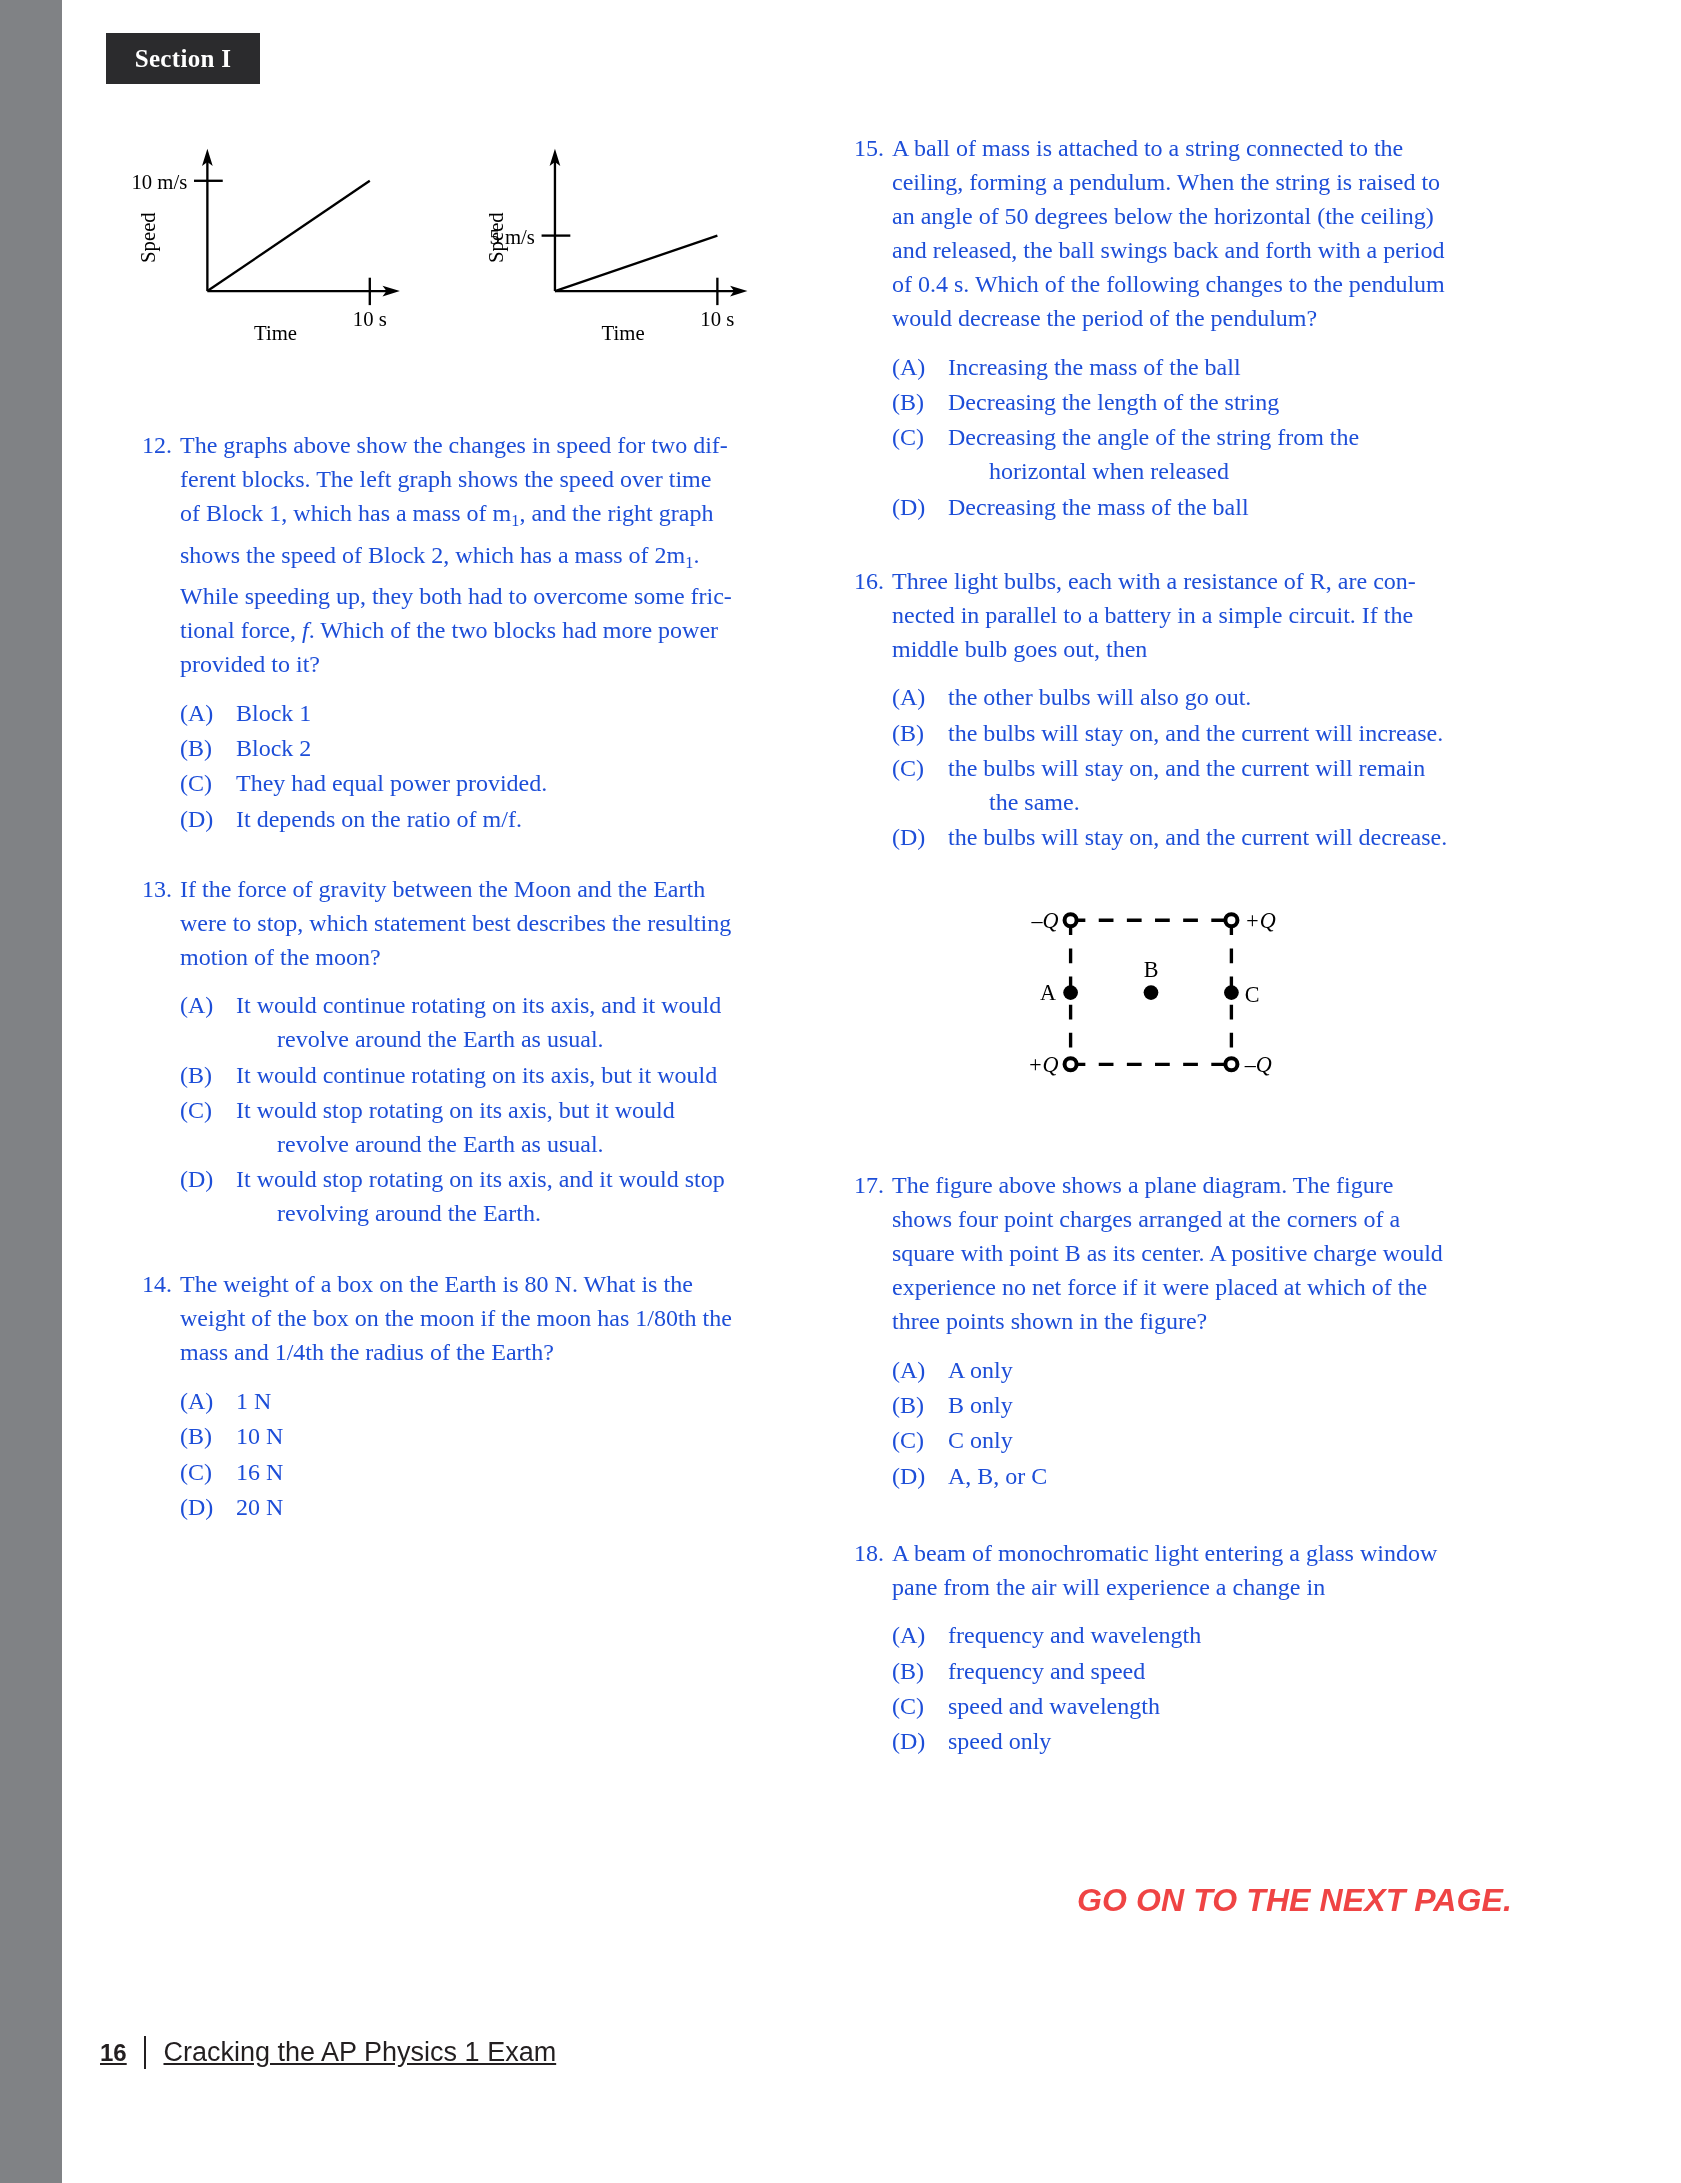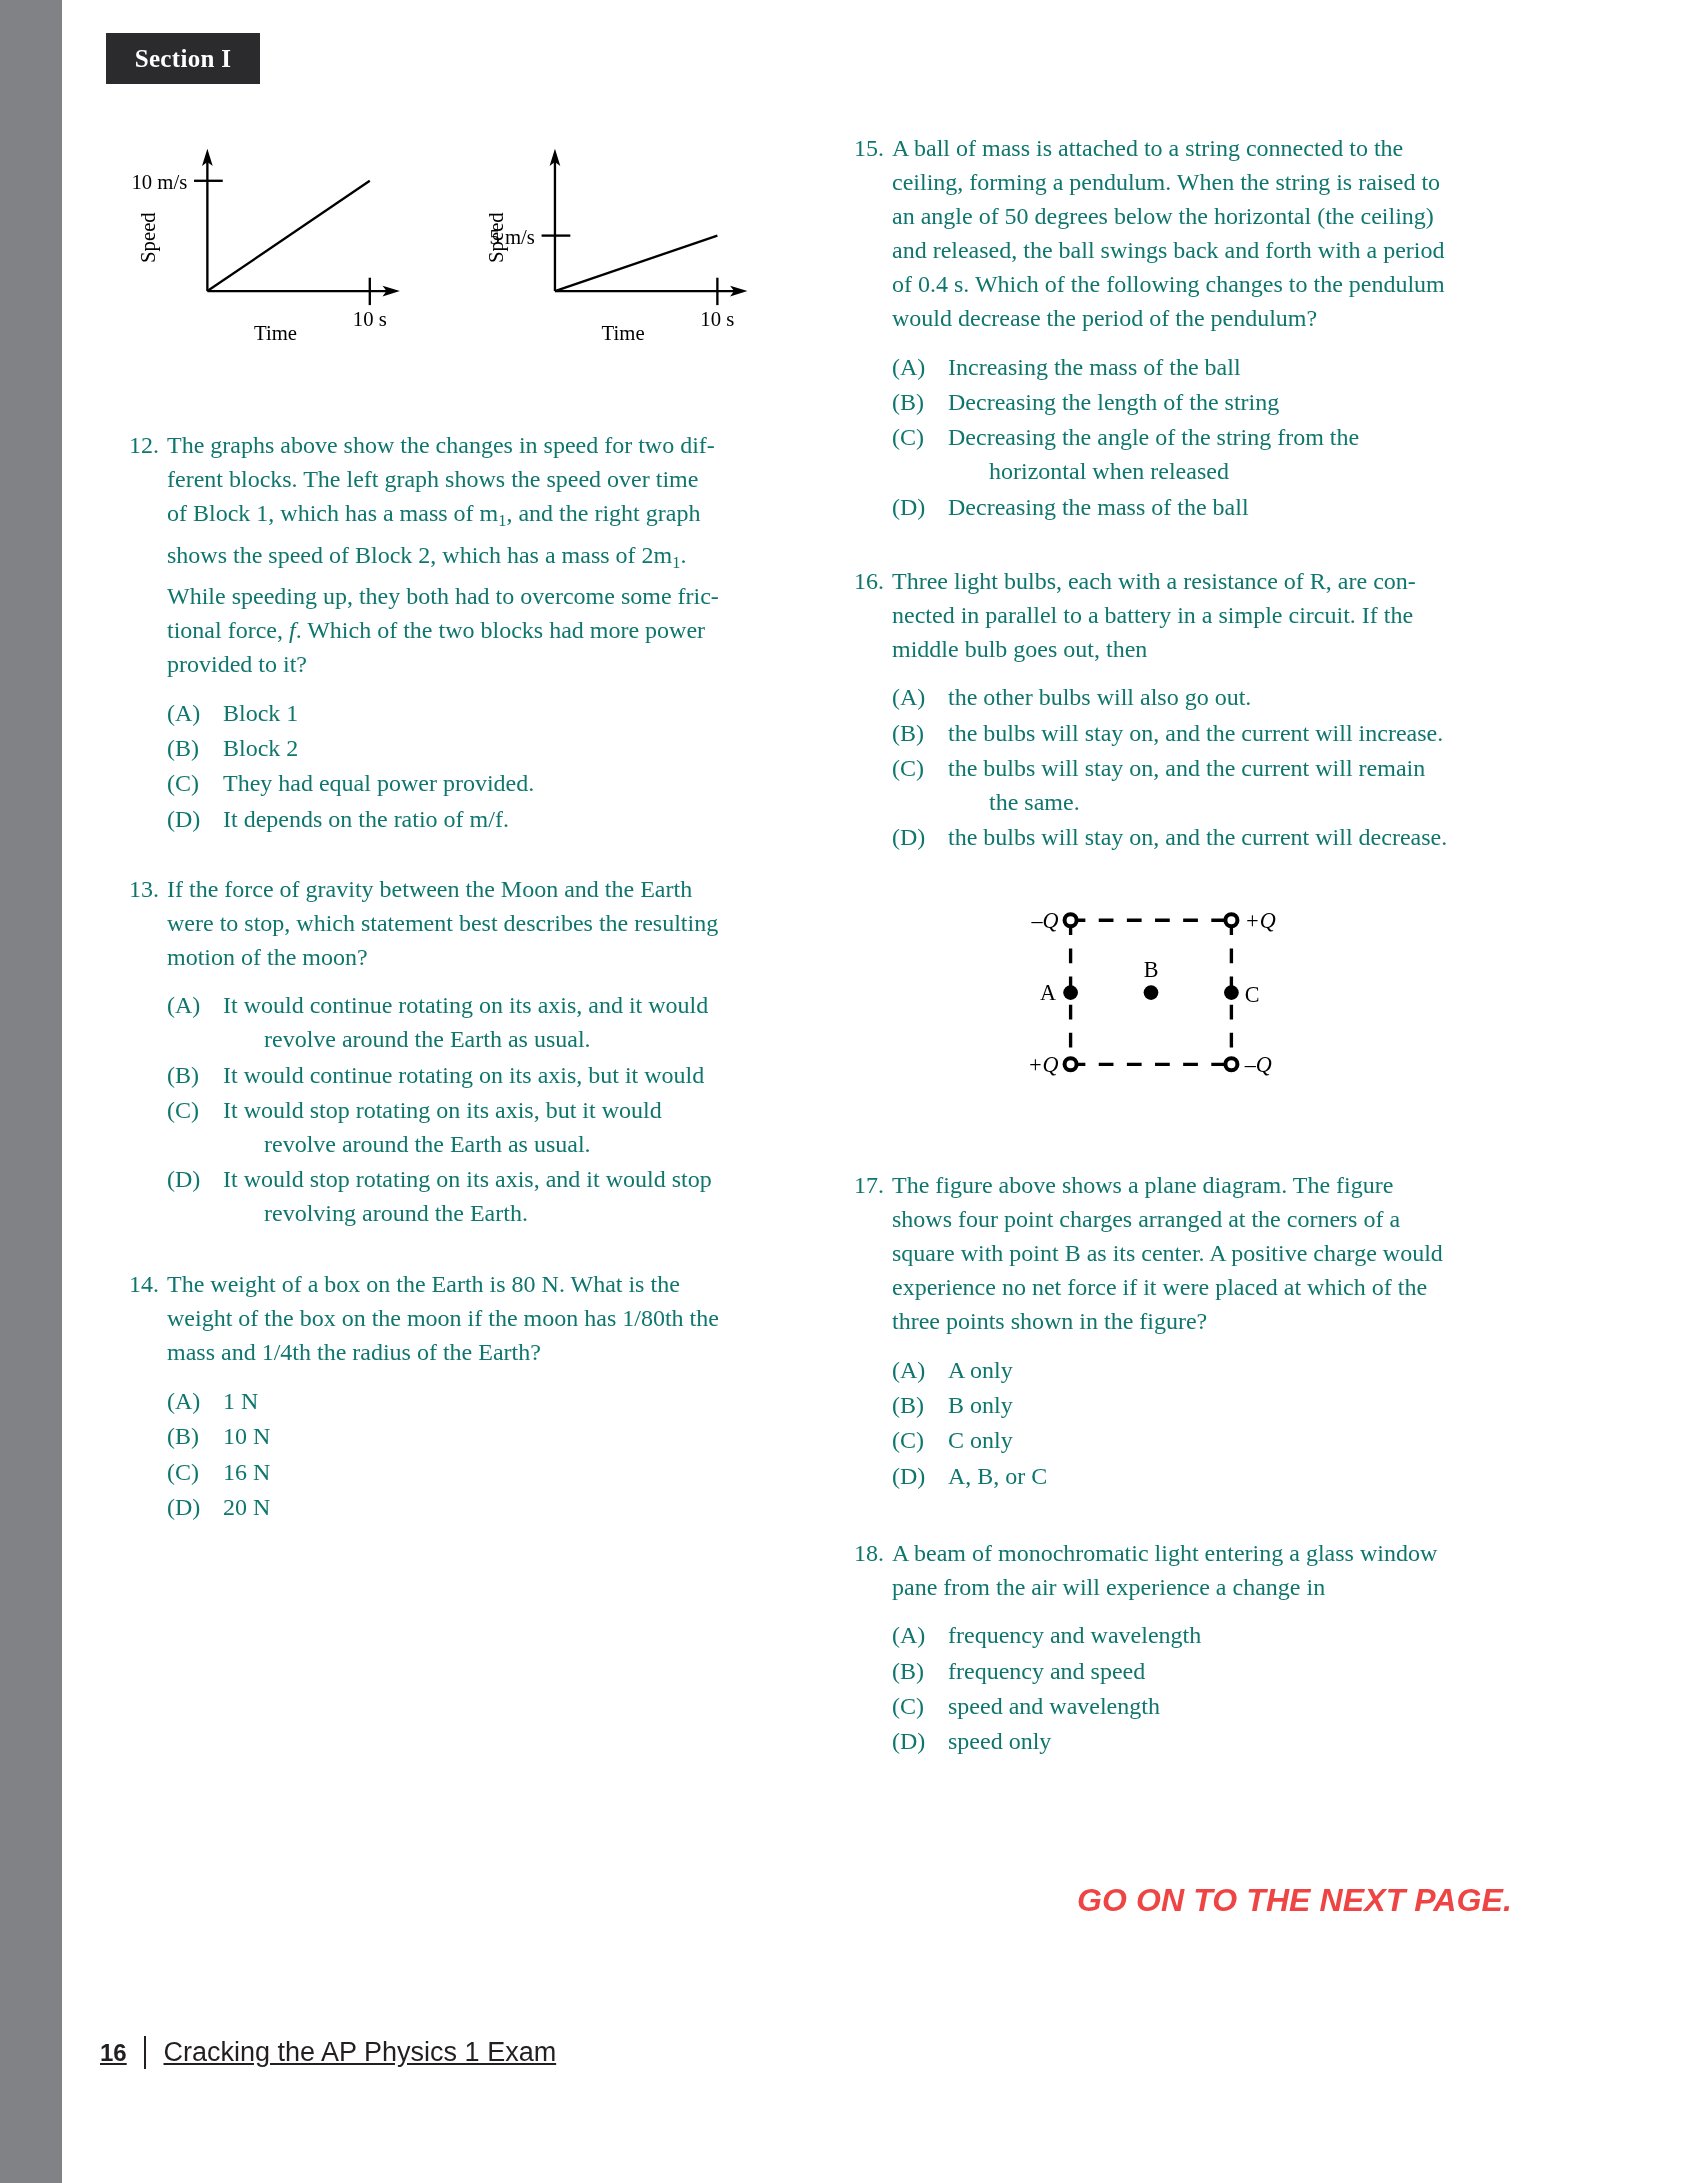--- a/index.html
+++ b/index.html
@@ -37,29 +37,29 @@
     display: flex;
     align-items: center;
     justify-content: center;
   }
   
   .col {
     position: absolute;
     top: 127px;
     width: 683px;
   }
-  .col-left  { left: 115px; }
+  .col-left  { left: 128px; }
   .col-right { left: 840px; }
 
   
   .q {
     position: relative;
     font-size: 24px;
     line-height: 34px;
-    color: #0f766e;
+    color: #1d4ed8;
     margin-bottom: 23px;
   }
   .q-body {
     padding-left: 52px;
     text-align: left;
     white-space: pre-line;
   }
   .q-num {
     position: absolute;
     left: 0;

